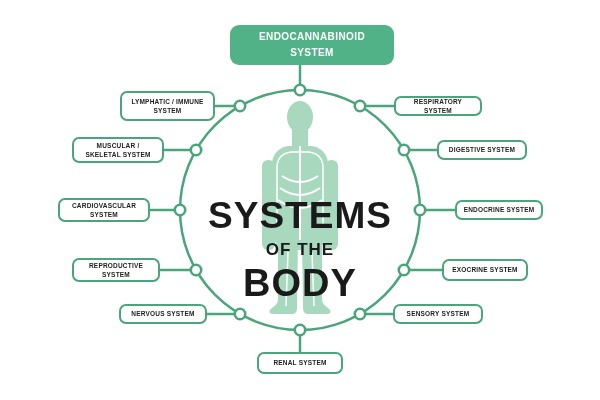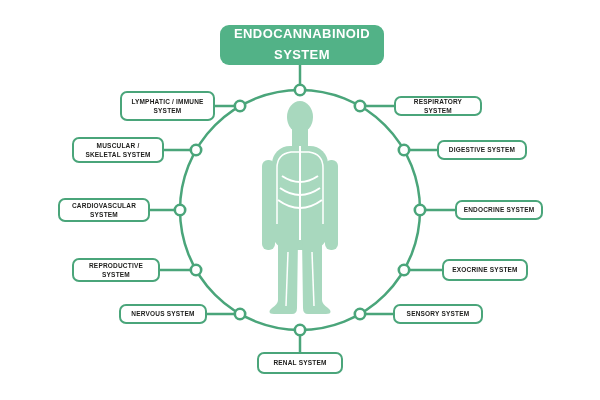--- a/index.html
+++ b/index.html
@@ -12,23 +12,23 @@
     position:absolute;z-index:2;background:#ffffff;
     border:2px solid #4aa57a;border-radius:7px;
     display:flex;align-items:center;justify-content:center;text-align:center;
     font-weight:bold;font-size:6.5px;line-height:1.4;letter-spacing:0.2px;
     color:#1d1d1b;padding:2px 4px;box-sizing:border-box;
     text-transform:uppercase;
   }
   .root-box{
     position:absolute;z-index:2;background:#52b287;border-radius:9px;
     display:flex;align-items:center;justify-content:center;text-align:center;
-    color:#ffffff;font-weight:bold;font-size:13px;line-height:1.6;
+    color:#ffffff;font-weight:bold;font-size:10px;line-height:1.6;
     letter-spacing:0.4px;padding:4px 20px;box-sizing:border-box;
-    left:220px;top:25px;width:164px;height:40px;
+    left:230px;top:25px;width:164px;height:40px;
   }
   
   #box-lymphatic   {left:120px;top:91px; width:95px;height:30px;}
   #box-muscular    {left:72px; top:137px;width:92px;height:26px;}
   #box-cardio      {left:58px; top:198px;width:92px;height:24px;}
   #box-repro       {left:72px; top:258px;width:88px;height:24px;}
   #box-nervous     {left:119px;top:304px;width:88px;height:20px;}
   
   #box-renal       {left:257px;top:352px;width:86px;height:22px;}
   
@@ -121,14 +121,19 @@
   <div class="sys-box" id="box-cardio">CARDIOVASCULAR SYSTEM</div>
   <div class="sys-box" id="box-repro">REPRODUCTIVE SYSTEM</div>
   <div class="sys-box" id="box-nervous">NERVOUS SYSTEM</div>
   <div class="sys-box" id="box-renal">RENAL SYSTEM</div>
   <div class="sys-box" id="box-respiratory">RESPIRATORY SYSTEM</div>
   <div class="sys-box" id="box-digestive">DIGESTIVE SYSTEM</div>
   <div class="sys-box" id="box-endocrine">ENDOCRINE SYSTEM</div>
   <div class="sys-box" id="box-exocrine">EXOCRINE SYSTEM</div>
   <div class="sys-box" id="box-sensory">SENSORY SYSTEM</div>
 
+  <div class="center-title">
+    <div class="t-big">SYSTEMS</div>
+    <div class="t-small">OF THE</div>
+    <div class="t-big2">BODY</div>
+  </div>
 
 </div>
 
 </body></html>

